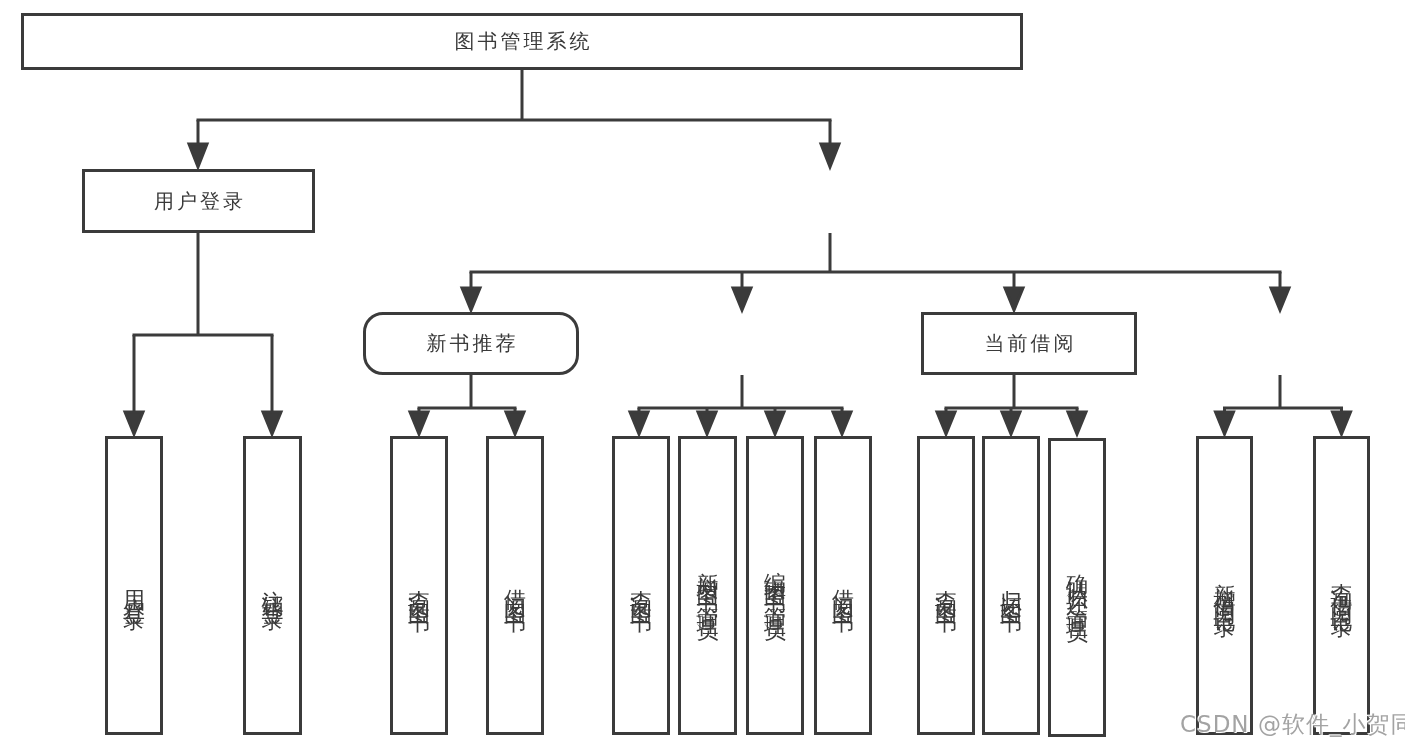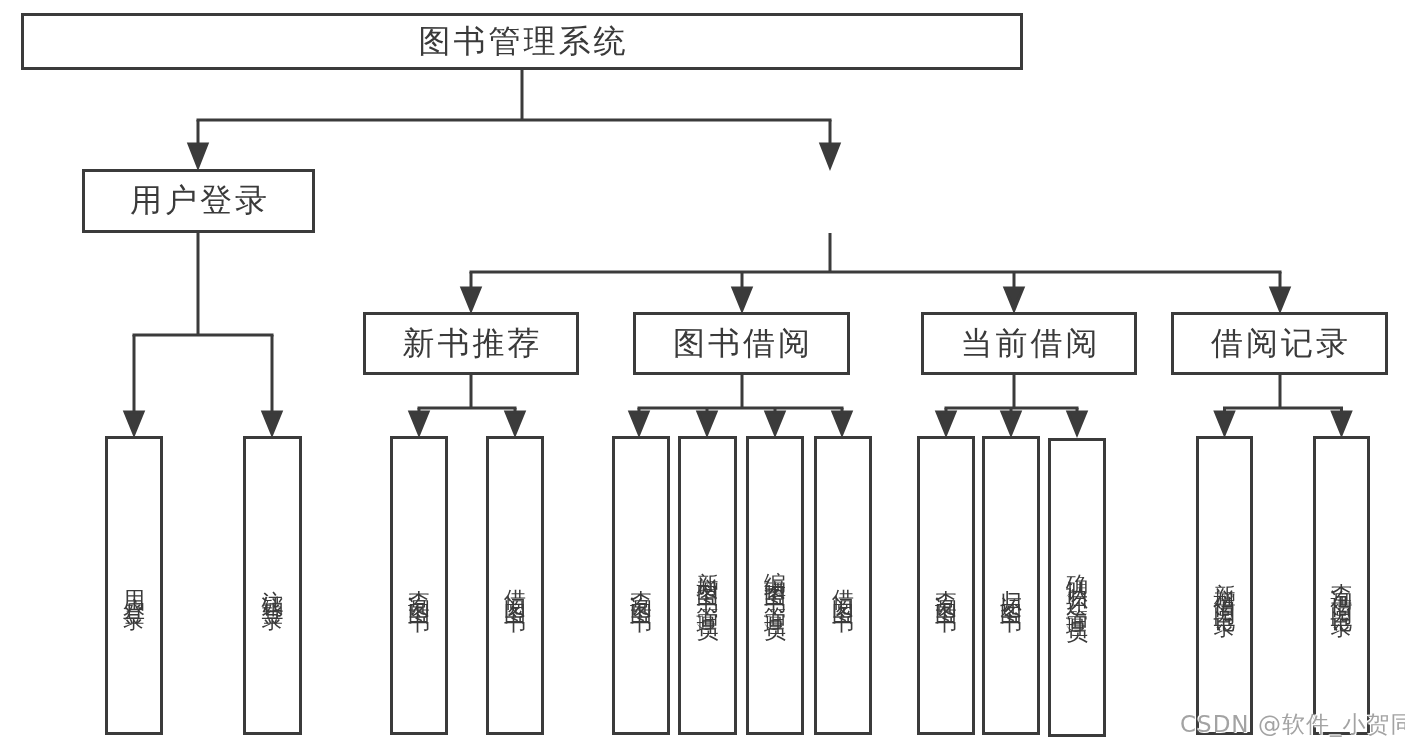--- a/index.html
+++ b/index.html
@@ -21,21 +21,21 @@
     box-sizing: border-box;
     border: 3px solid #3b3b3b;
     background: #ffffff;
     display: flex;
     align-items: center;
     justify-content: center;
     color: #3a3a3a;
     text-align: center;
   }
   .hbox {
-    font-size: 32px;
+    font-size: 20px;
     letter-spacing: 3px;
     text-indent: 3px;
     white-space: nowrap;
   }
   .leaf {
     writing-mode: vertical-rl;
     font-size: 22px;
     letter-spacing: 7px;
     line-height: 1;
   }
@@ -129,24 +129,22 @@
       <polygon points="1215.5,412 1233.5,412 1224.5,434"></polygon>
       <line x1="1341.5" y1="408" x2="1341.5" y2="415"></line>
       <polygon points="1332.5,412 1350.5,412 1341.5,434"></polygon>
     </g>
   </svg>
 
   <div class="box hbox" style="left:21px; top:13px; width:1002px; height:57px;">图书管理系统</div>
 
   <div class="box hbox" style="left:82px; top:169px; width:233px; height:64px;">用户登录</div>
 
-  <div class="box hbox" style="left:363px; top:312px; width:216px; height:63px;">新书推荐</div>
-  <div class="box hbox" style="left:633px; top:312px; width:217px; height:63px;">图书借阅</div>
+  <div class="box hbox" style="left:363px; top:312px; width:216px; height:63px;border-radius:20px;">新书推荐</div>
   <div class="box hbox" style="left:906px; top:312px; width:216px; height:63px;margin-left:15px;">当前借阅</div>
-  <div class="box hbox" style="left:1171px; top:312px; width:217px; height:63px;">借阅记录</div>
 
   <div class="box leaf" style="left:105px; top:436px; width:58px; height:299px;">用户登录</div>
   <div class="box leaf" style="left:243px; top:436px; width:59px; height:299px;">注销登录</div>
 
   <div class="box leaf" style="left:390px; top:436px; width:58px; height:299px;">查询图书</div>
   <div class="box leaf" style="left:486px; top:436px; width:58px; height:299px;">借阅图书</div>
 
   <div class="box leaf" style="left:612px; top:436px; width:58px; height:299px;">查询图书</div>
   <div class="box leaf" style="left:678px; top:436px; width:59px; height:299px;">新增图书（管理员）</div>
   <div class="box leaf" style="left:746px; top:436px; width:58px; height:299px;">编辑图书（管理员）</div>

